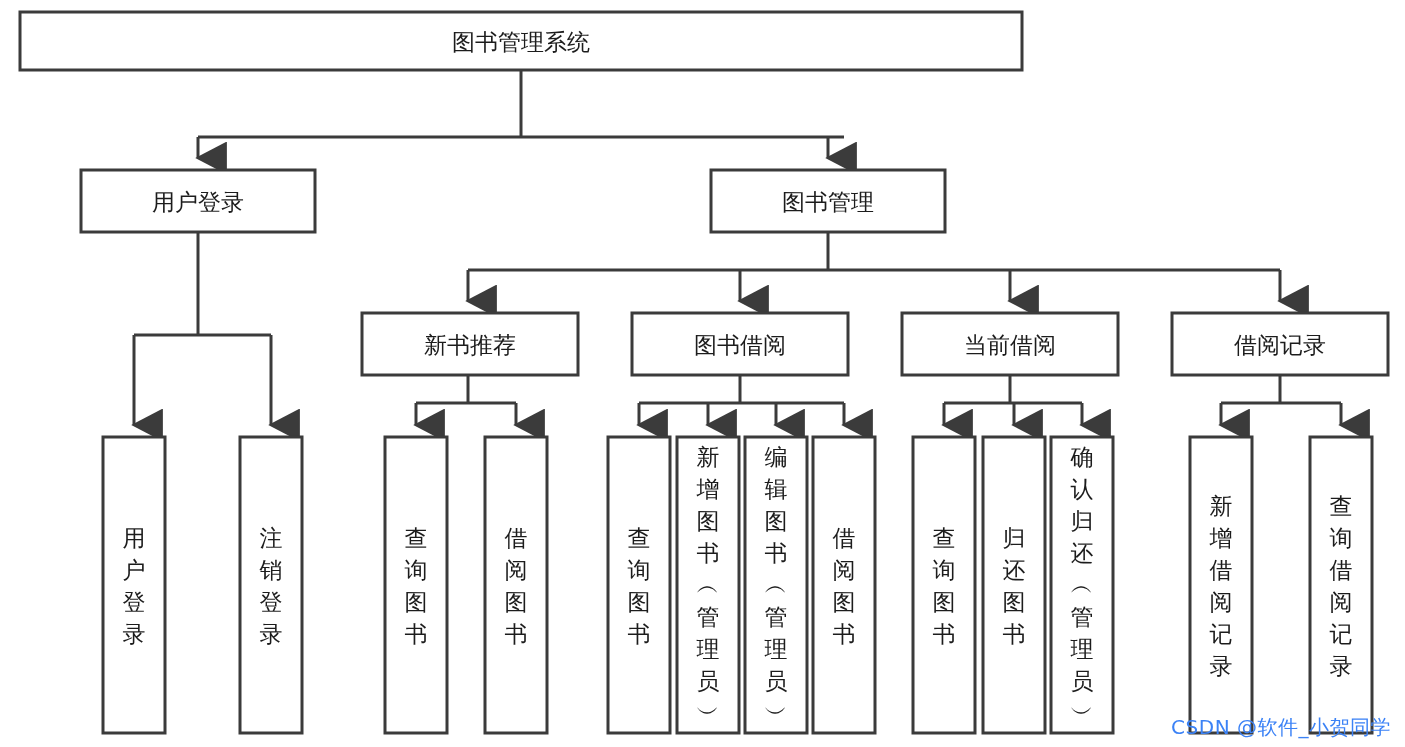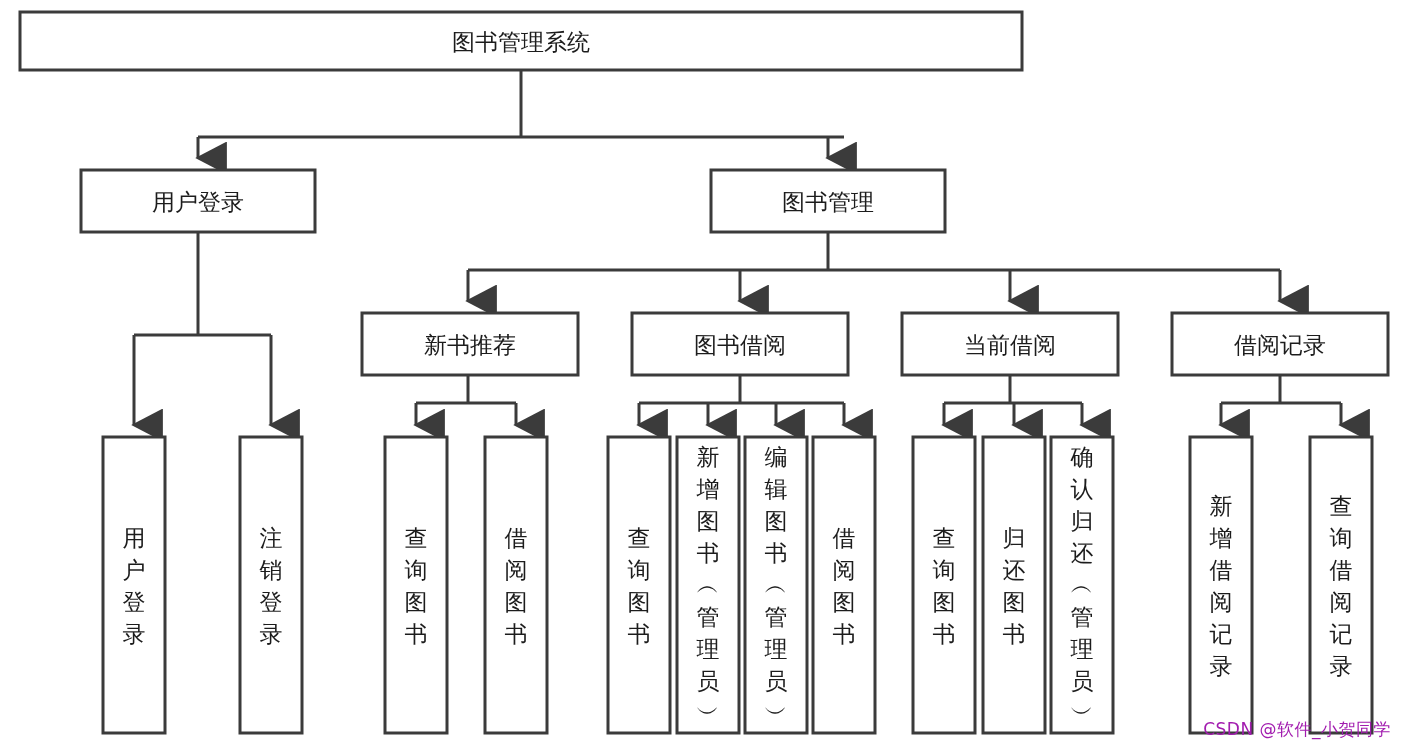--- a/index.html
+++ b/index.html
@@ -20,22 +20,22 @@
   }
   .leaf-label{
     font-family:"DejaVu Sans","Liberation Sans",sans-serif;
     font-size:23px;fill:#1c1c1c;
     text-anchor:middle;
   }
   .watermark{
     position:absolute;
     right:14px;bottom:6px;
     font-family:"DejaVu Sans","Liberation Sans",sans-serif;
-    font-size:17px;
-    color:#a21caf;
+    font-size:20px;
+    color:#3b82f6;
     letter-spacing:0.5px;
     white-space:nowrap;
   }
 </style>
 </head>
 <body>
 
 <svg id="diagram" viewBox="0 0 1405 747" xmlns="http://www.w3.org/2000/svg">
   <defs>
     <marker id="arrow" viewBox="0 0 12 12" refX="6" refY="10.5" markerWidth="11" markerHeight="11" orient="auto">

